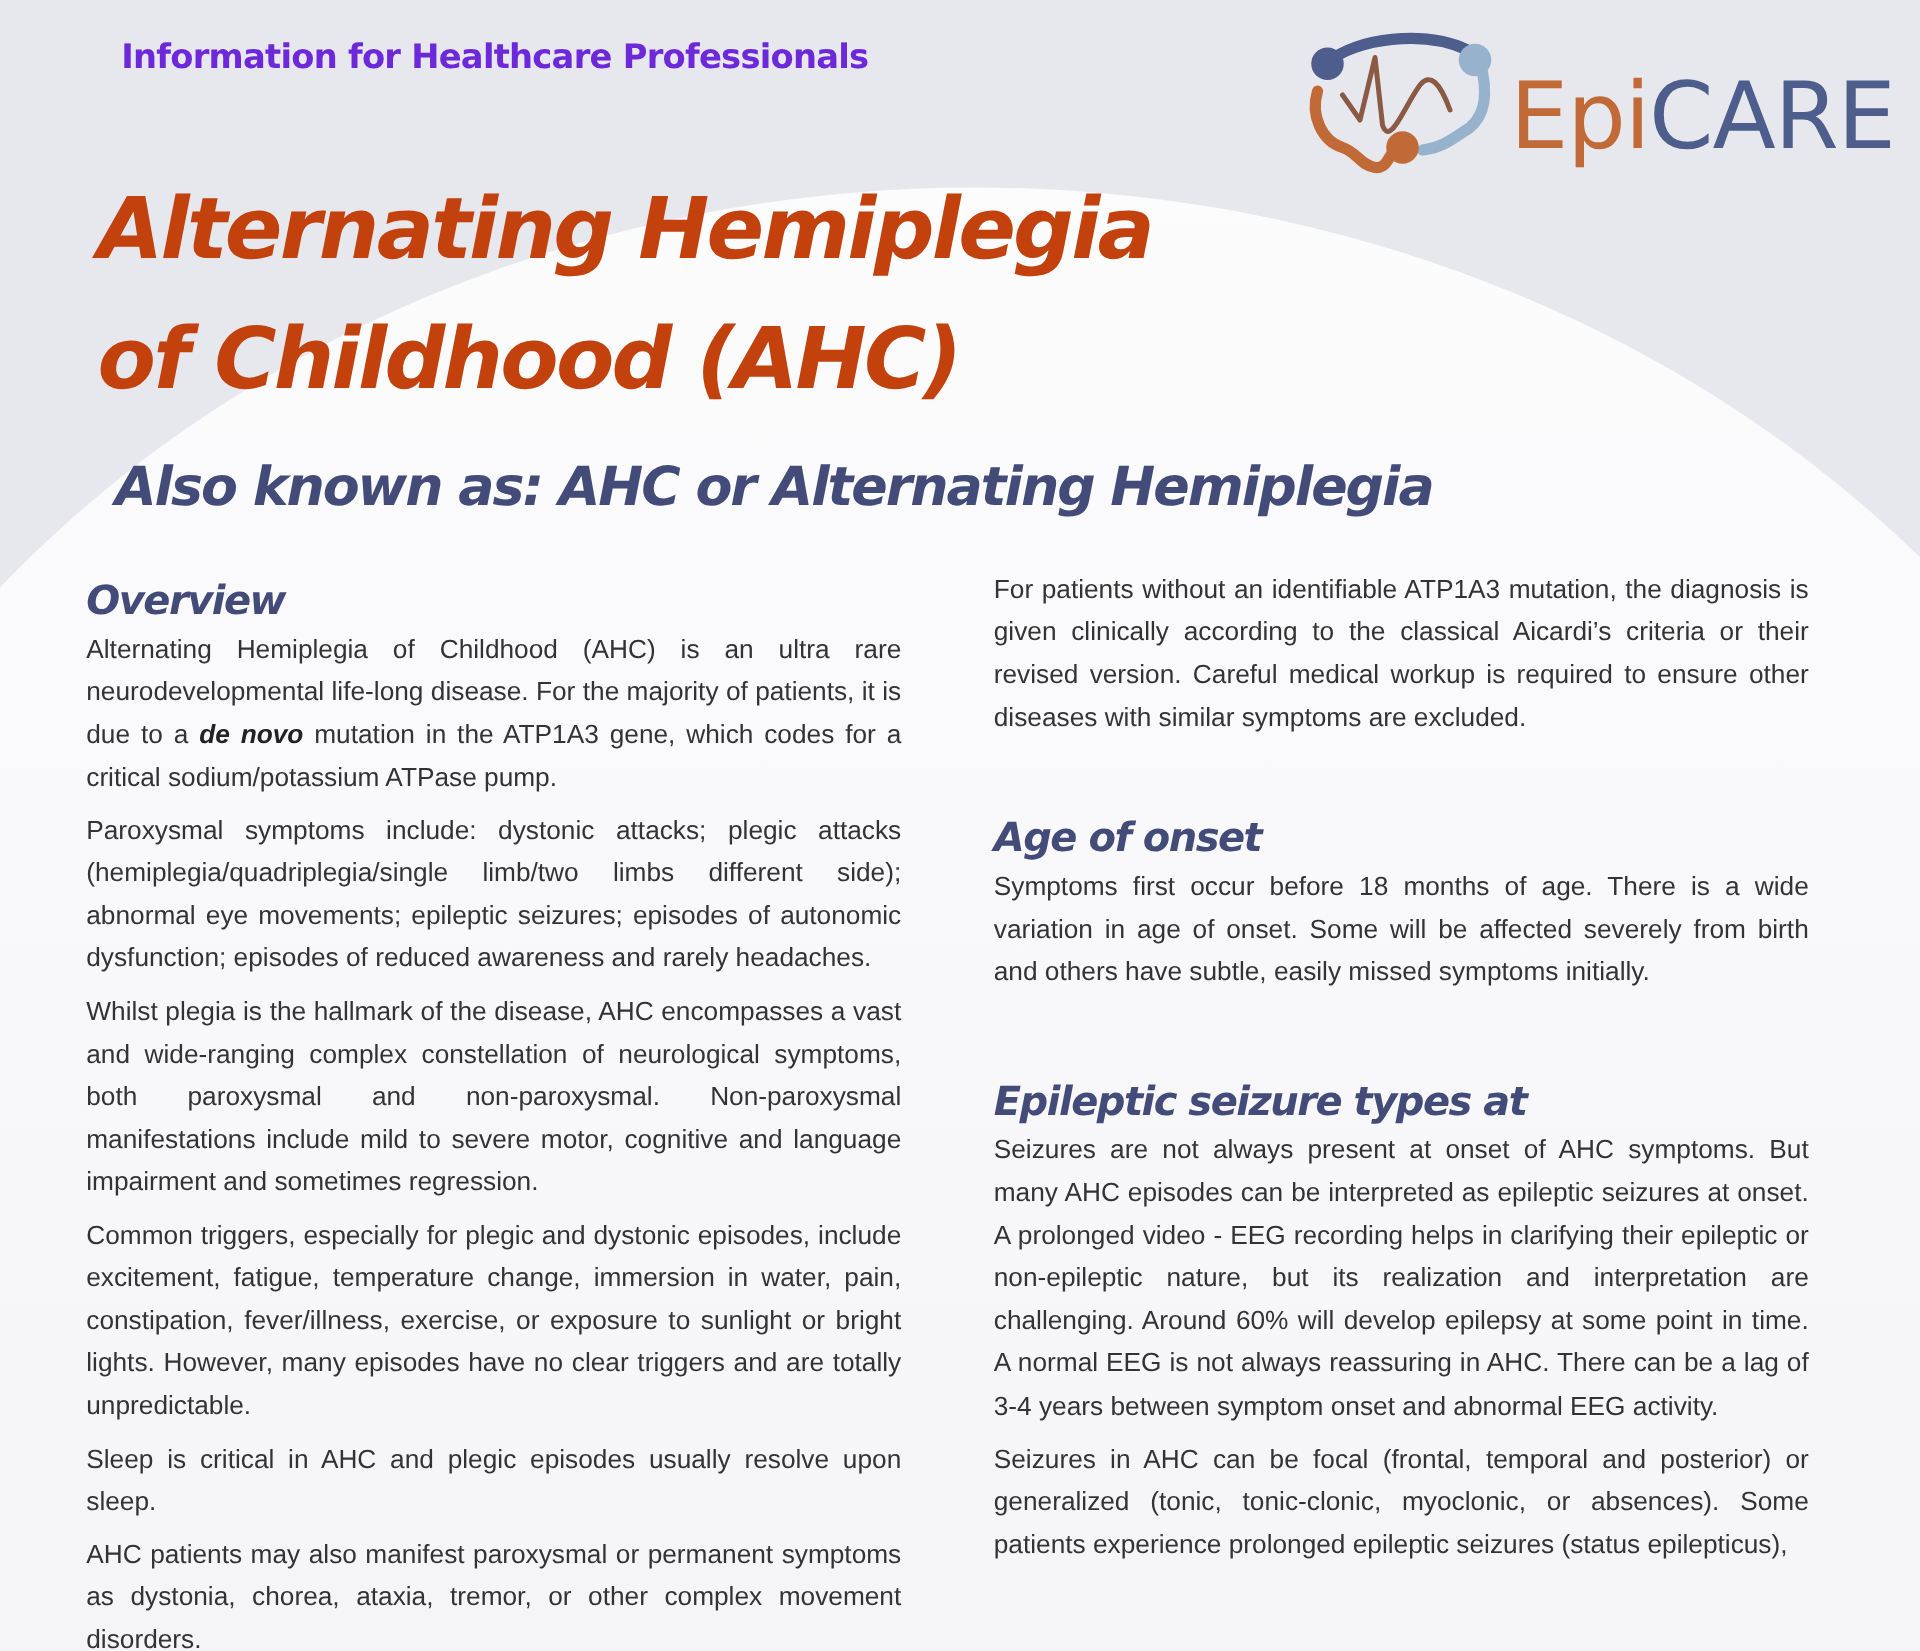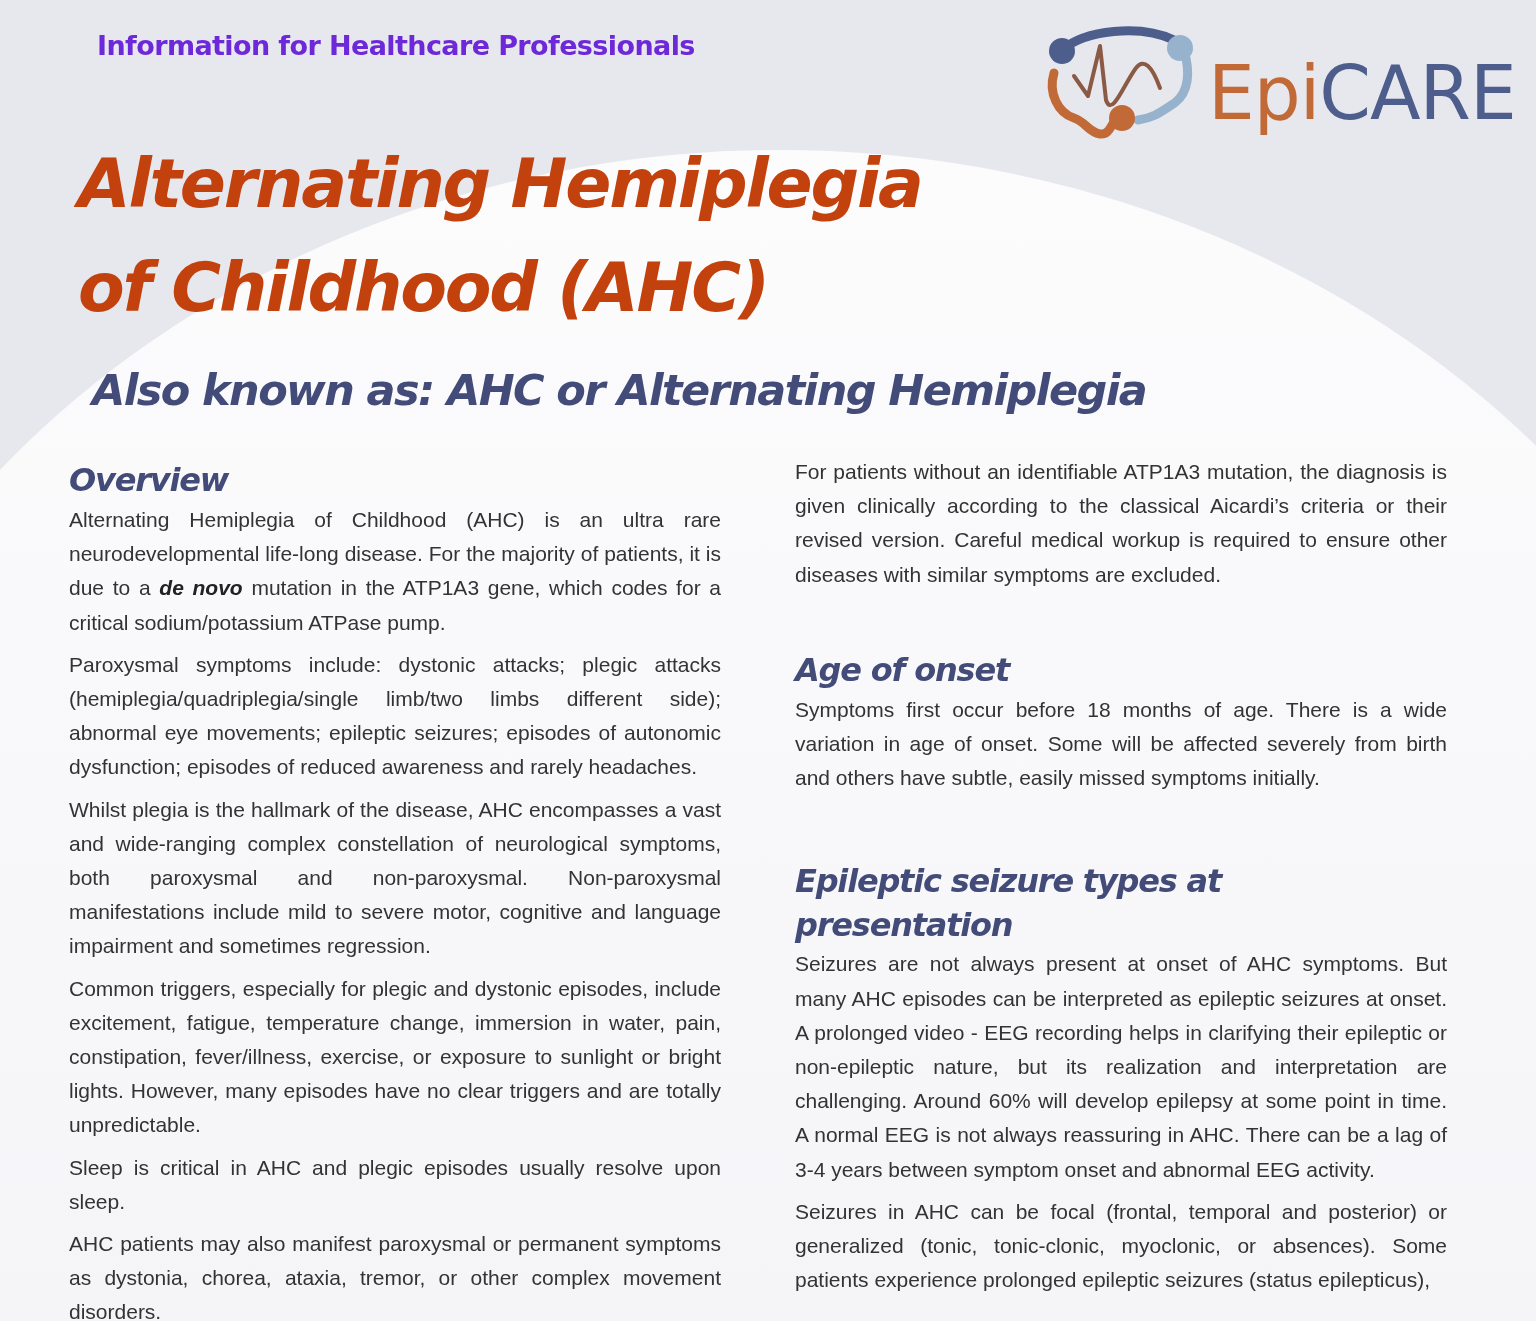--- a/index.html
+++ b/index.html
@@ -173,19 +173,18 @@
   </div>
 
   <div class="col col-right">
     <p class="body p-first">For patients without an identifiable ATP1A3 mutation, the diagnosis is given clinically according to the classical Aicardi’s criteria or their revised version. Careful medical workup is required to ensure other diseases with similar symptoms are excluded.</p>
 
     <h2 class="section-heading heading-age">Age of onset</h2>
     <p class="body">Symptoms first occur before 18 months of age. There is a wide variation in age of onset. Some will be affected severely from birth and others have subtle, easily missed symptoms initially.</p>
 
     <h2 class="section-heading heading-seizure">
       <span>Epileptic seizure types at</span><br>
-      <span>presentation</span>
     </h2>
     <p class="body">Seizures are not always present at onset of AHC symptoms. But many AHC episodes can be interpreted as epileptic seizures at onset. A prolonged video - EEG recording helps in clarifying their epileptic or non-epileptic nature, but its realization and interpretation are challenging. Around 60% will develop epilepsy at some point in time. A normal EEG is not always reassuring in AHC. There can be a lag of 3-4 years between symptom onset and abnormal EEG activity.</p>
     <p class="body">Seizures in AHC can be focal (frontal, temporal and posterior) or generalized (tonic, tonic-clonic, myoclonic, or absences). Some patients experience prolonged epileptic seizures (status epilepticus),</p>
   </div>
 
 </div>
 
 </body></html>

